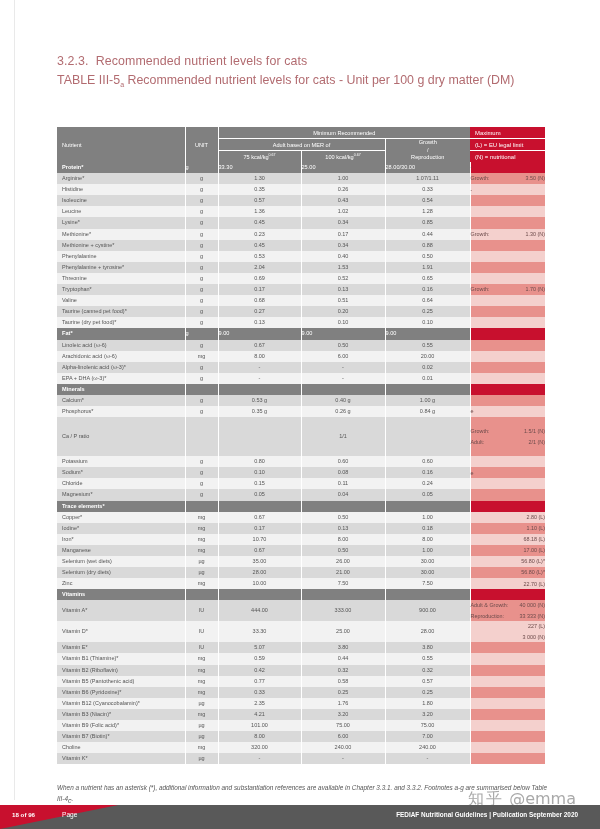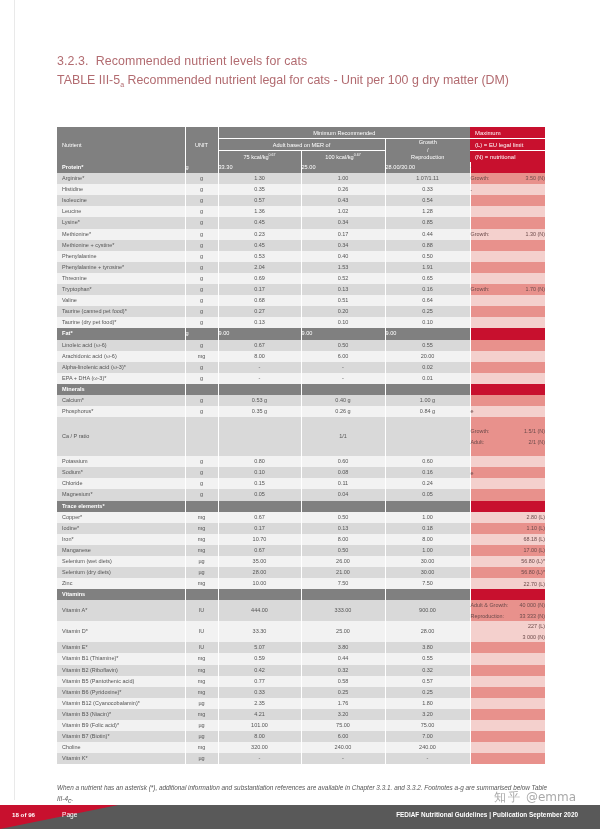--- a/index.html
+++ b/index.html
@@ -85,41 +85,41 @@
 
   
   .footer{position:absolute;left:0;top:805px;width:600px;height:24px;background:#595959;}
   .footer-tri{position:absolute;left:0;top:805px;width:0;height:0;
     border-left:118px solid #c8102e;border-bottom:24px solid transparent;}
   .footer-pages{position:absolute;left:12px;top:811px;color:#ffffff;font-size:6.2px;font-weight:700;}
   .footer-page{position:absolute;left:62px;top:811px;color:#ffffff;font-size:6.6px;}
   .footer-right{position:absolute;right:22px;top:811px;color:#ffffff;font-size:6.4px;font-weight:700;}
 
   
-  .wm{position:absolute;right:24px;top:789px;color:#9a9a9a;font-size:12px;opacity:.85;
+  .wm{position:absolute;right:24px;top:789px;color:#9a9a9a;font-size:16px;opacity:.85;
       font-family:"DejaVu Sans", sans-serif;}
   .wm .zh{letter-spacing:2px;}
 </style>
 </head>
 <body>
 
 <div class="page">
 
   <div class="left-rail">
     <div class="left-rail-line"></div>
   </div>
 
   <div class="heading">
     <div class="h-line">
       <span>3.2.3.</span>
       &nbsp;<span>Recommended nutrient levels for cats</span>
     </div>
     <div class="h-wrap">
       <span>TABLE III-5</span><span class="sub">a</span>
-      <span>Recommended nutrient legal for cats - Unit per 100 g dry matter (DM)</span>
+      <span>Recommended nutrient levels for cats - Unit per 100 g dry matter (DM)</span>
     </div>
   </div>
 
   <table class="tbl">
     <colgroup>
       <col class="c-nut">
         <col class="c-unit">
         <col class="c-a75">
         <col class="c-a100">
         <col class="c-gr">

